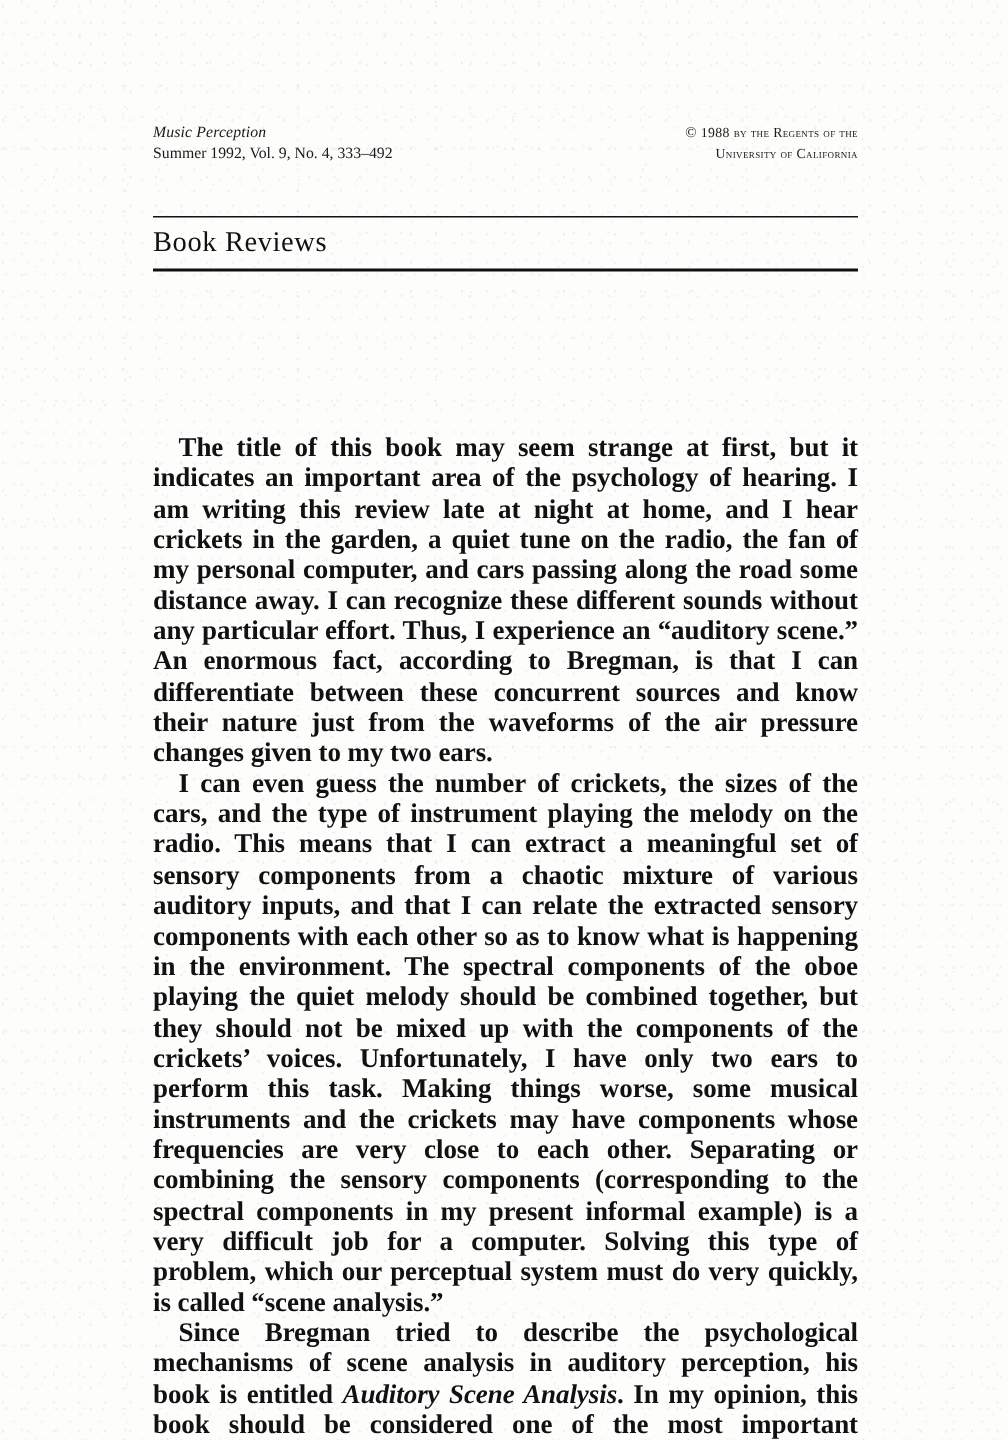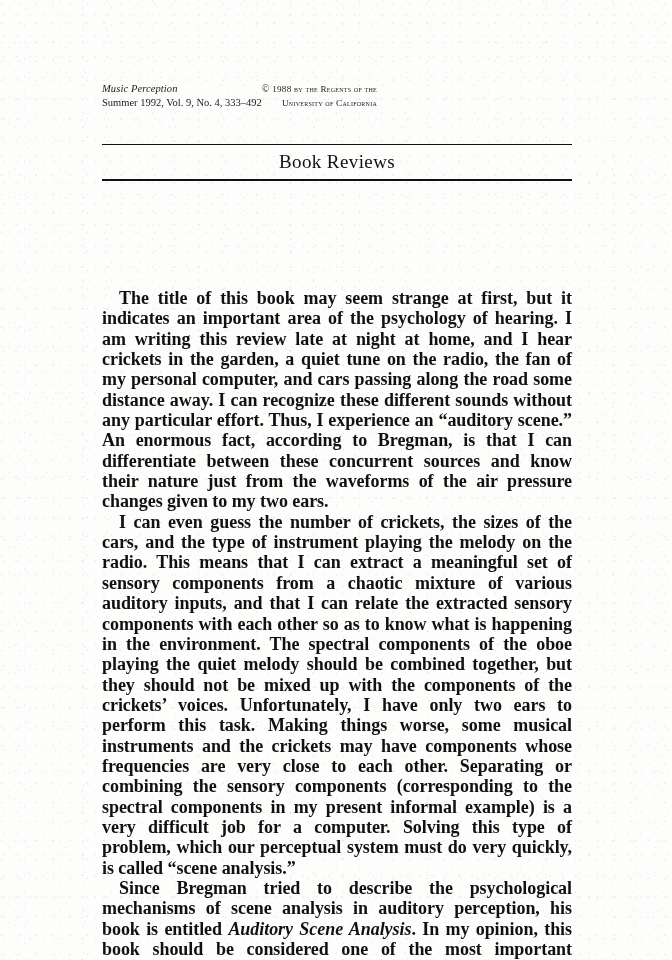--- a/index.html
+++ b/index.html
@@ -38,20 +38,21 @@
     height: 960px;
   }
 
   
   .masthead {
     position: absolute;
     top: 82px;
     left: 0;
     width: 470px;
     display: flex;
+    justify-content: space-between;
     align-items: flex-start;
     font-family: Liberation Serif, serif;
   }
   .mast-left {
     font-size: 10.5px;
     line-height: 13.5px;
     color: #1a1a1a;
   }
   .journal-name {
     font-style: italic;
@@ -82,21 +83,20 @@
     left: 0;
     width: 470px;
   }
   .rule {
     height: 1.4px;
     background: #111;
     width: 100%;
   }
   .rule-bottom { height: 1.2px; }
   .section-title {
-    text-align: center;
     font-size: 19px;
     line-height: 32px;
     letter-spacing: 0.4px;
     padding: 1px 0 1px 0;
   }
 
   
   .citation {
     position: absolute;
     top: 228px;

